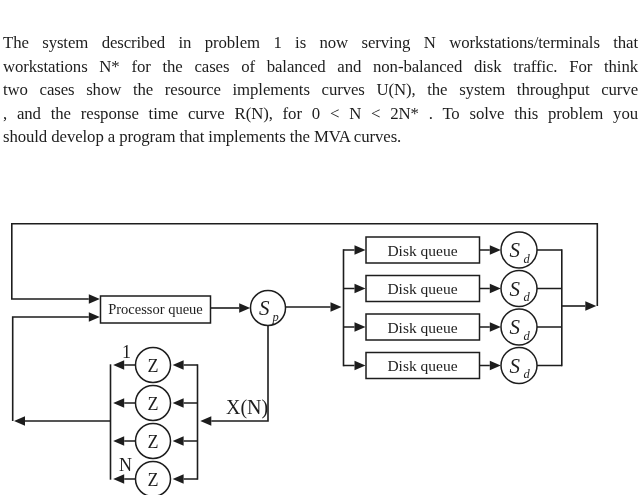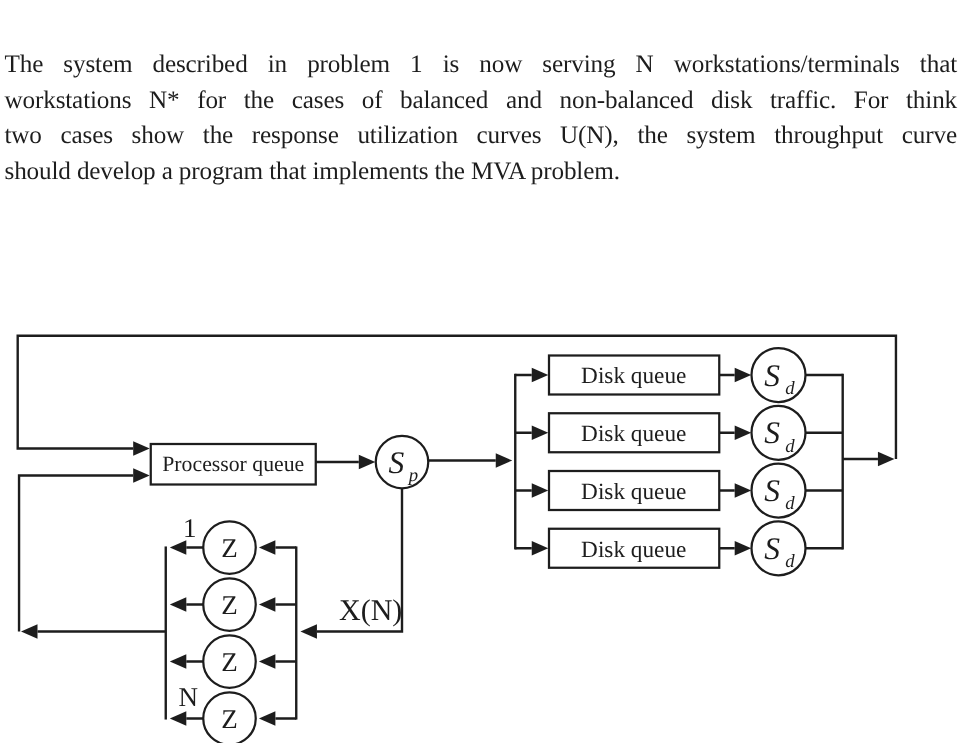--- a/index.html
+++ b/index.html
@@ -34,22 +34,23 @@
   .caplbl{font-size:19px;}
 </style>
 </head>
 <body>
 
 <div class="page">
 
   <div class="para">
     <div class="tline">The system described in problem 1 is now serving N workstations/terminals that</div>
     <div class="tline">workstations N* for the cases of balanced and non-balanced disk traffic. For think</div>
-    <div class="tline">two cases show the response utilization curves U(N), the system throughput curve</div>
-    <div class="tline lastline">should develop a program that implements the MVA problem.</div>
+    <div class="tline">two cases show the resource implements curves U(N), the system throughput curve</div>
+    <div class="tline">, and the response time curve R(N), for 0 &lt; N &lt; 2N* . To solve this problem you</div>
+    <div class="tline lastline">should develop a program that implements the MVA curves.</div>
   </div>
 
   <svg class="fig" viewBox="0 0 641 335">
 
     <g>
 
       <path d="M597.3 122 L597.3 39.8 L11.8 39.8 L11.8 115 L88.8 115"></path>
 
       <path d="M561.5 122 H585.3"></path>
 

